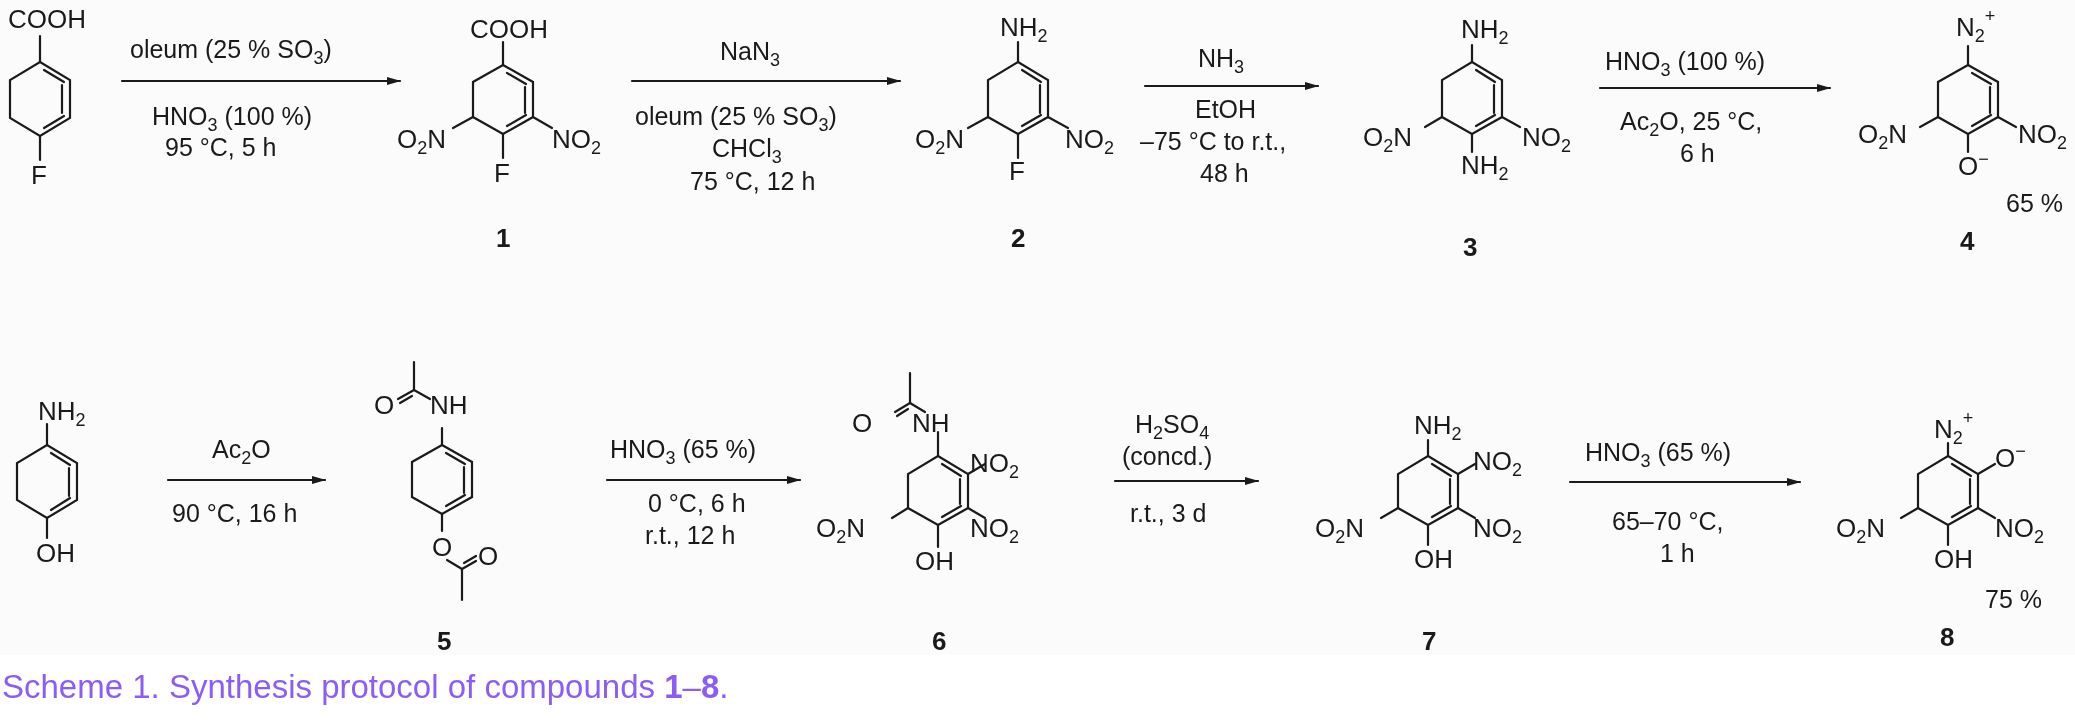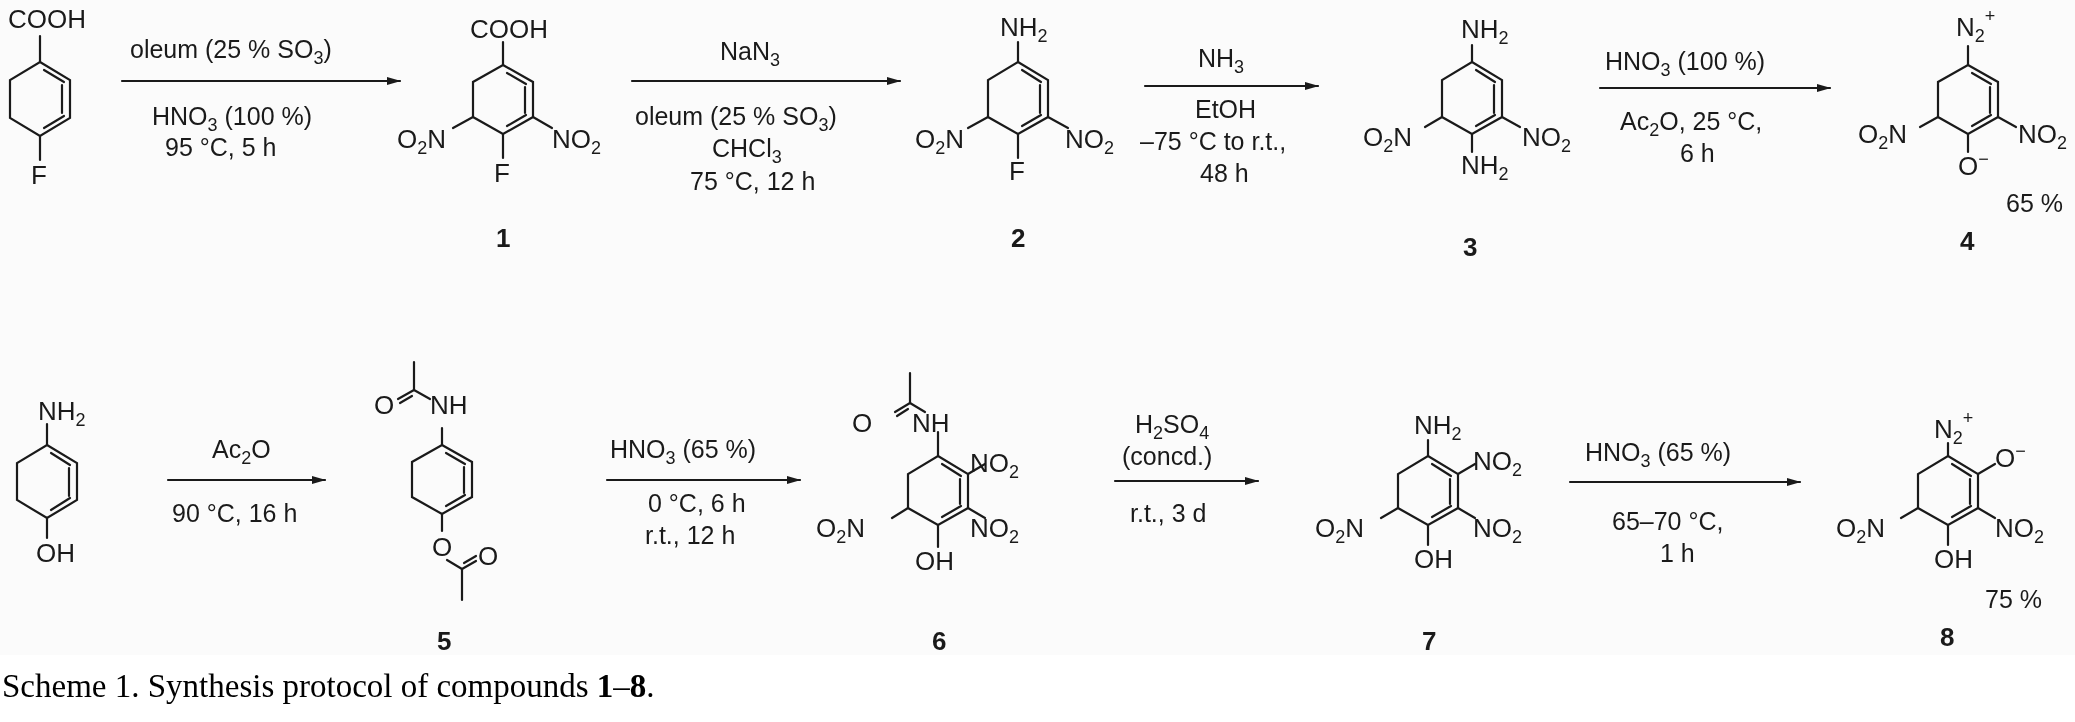--- a/index.html
+++ b/index.html
@@ -5,21 +5,21 @@
   html, body { margin:0; padding:0; background:#ffffff; }
   body { width:2075px; height:722px; position:relative; overflow:hidden; font-family:"Liberation Sans", sans-serif; color:#1a1a1a; }
   .scheme { position:absolute; left:0; top:0; width:2075px; height:655px; background:#fbfbfb; }
   svg.mol { position:absolute; left:0; top:0; overflow:visible; }
   svg text { font-family:"Liberation Sans", sans-serif; fill:#1a1a1a; }
   .lbl { font-size:26px; }
   .sub { font-size:18px; }
   .cond { font-size:25px; }
   .num { font-size:26px; font-weight:bold; }
   .yield { font-size:25px; }
-  .caption { position:absolute; left:2px; top:668px; font-family:Liberation Serif, serif; font-size:33px; color:#000000; white-space:nowrap; }
+  .caption { position:absolute; left:2px; top:668px; font-family:Liberation Sans, sans-serif; font-size:33px; color:#8b5cf6; white-space:nowrap; }
   .caption b { font-weight:bold; }
 </style>
 </head>
 <body>
 
 <div class="scheme">
 <svg class="mol" width="2075" height="655" viewBox="0 0 2075 655">
   <defs>
     <marker id="ah" markerWidth="14" markerHeight="10" refX="13" refY="5" orient="auto" markerUnits="userSpaceOnUse">
       <path d="M0,1 L14,5 L0,9 Z" fill="#1a1a1a"></path>

